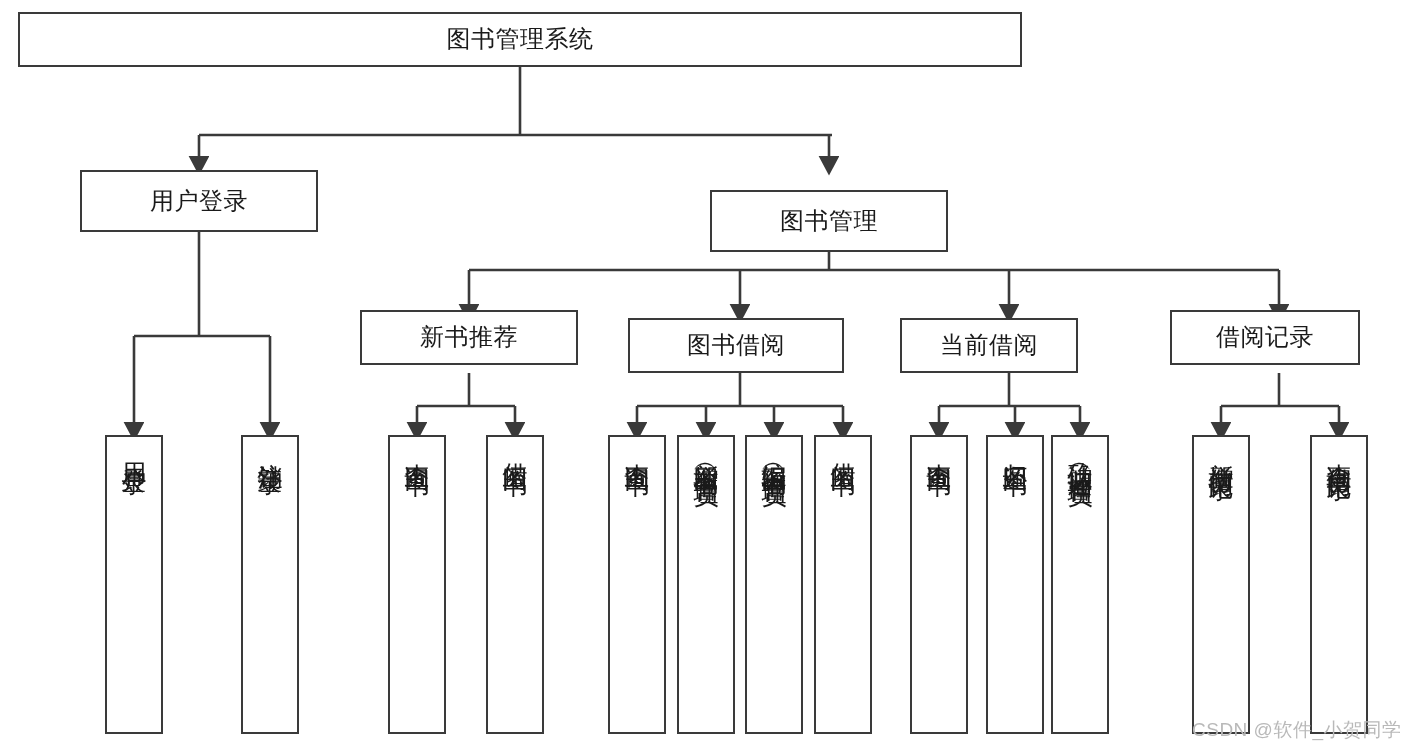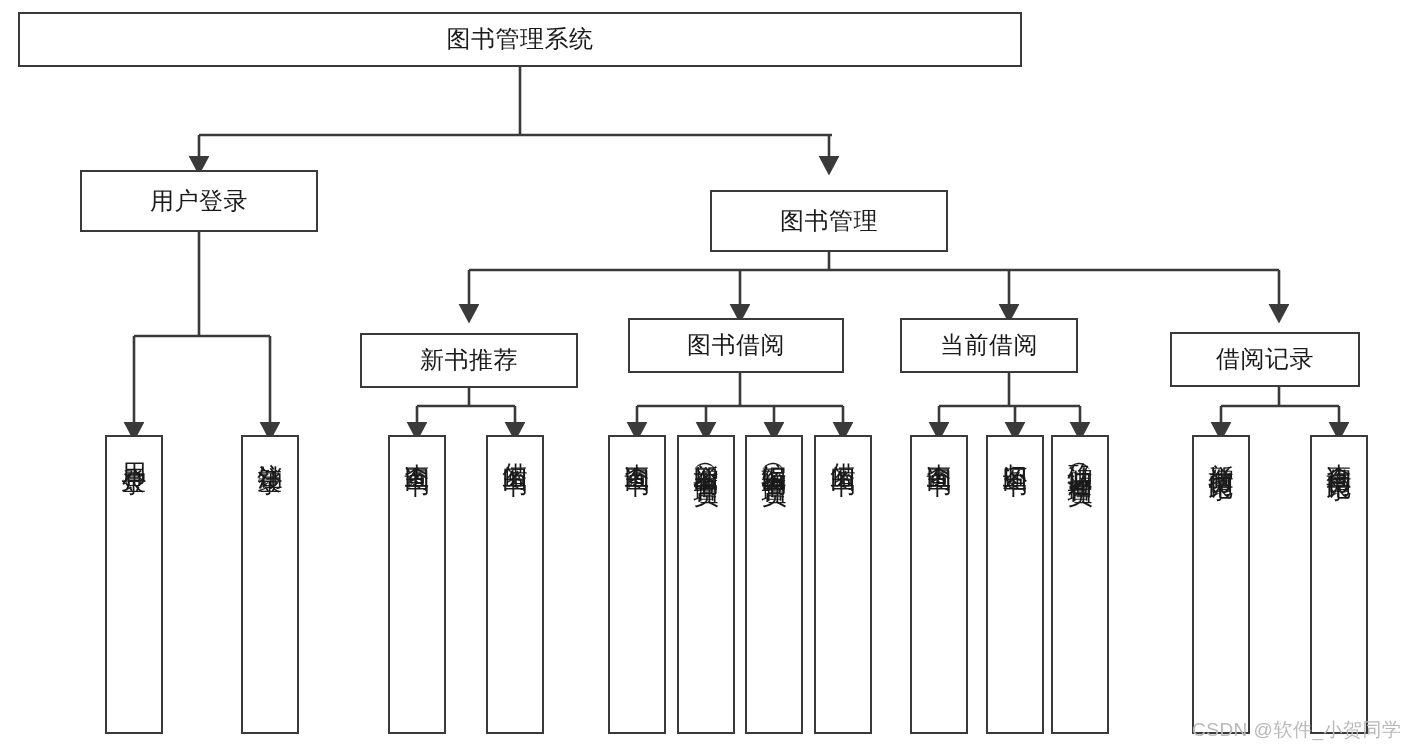--- a/index.html
+++ b/index.html
@@ -123,30 +123,30 @@
   <div id="nodes-layer">
       <div class="node horiz" style="left: 18px; top: 12px; width: 1004px; height: 55px;">
         <span class="node-label">图书管理系统</span>
       </div>
       <div class="node horiz" style="left: 80px; top: 170px; width: 238px; height: 62px;">
         <span class="node-label">用户登录</span>
       </div>
       <div class="node horiz" style="left: 710px; top: 170px; width: 238px; height: 62px; margin-top: 20px;">
         <span class="node-label">图书管理</span>
       </div>
-      <div class="node horiz" style="left: 360px; top: 333px; width: 218px; height: 55px;">
+      <div class="node horiz" style="left: 360px; top: 310px; width: 218px; height: 55px;">
         <span class="node-label">新书推荐</span>
       </div>
       <div class="node horiz" style="left: 628px; top: 318px; width: 216px; height: 55px;">
         <span class="node-label">图书借阅</span>
       </div>
       <div class="node horiz" style="left: 900px; top: 318px; width: 178px; height: 55px;">
         <span class="node-label">当前借阅</span>
       </div>
-      <div class="node horiz" style="left: 1170px; top: 332px; width: 190px; height: 55px;">
+      <div class="node horiz" style="left: 1170px; top: 310px; width: 190px; height: 55px;">
         <span class="node-label">借阅记录</span>
       </div>
       <div class="node vert" style="left: 105px; top: 435px; width: 58px; height: 299px;">
         <span class="node-label">用户登录</span>
       </div>
       <div class="node vert" style="left: 241px; top: 435px; width: 58px; height: 299px;">
         <span class="node-label">注销登录</span>
       </div>
       <div class="node vert" style="left: 388px; top: 435px; width: 58px; height: 299px;">
         <span class="node-label">查询图书</span>

